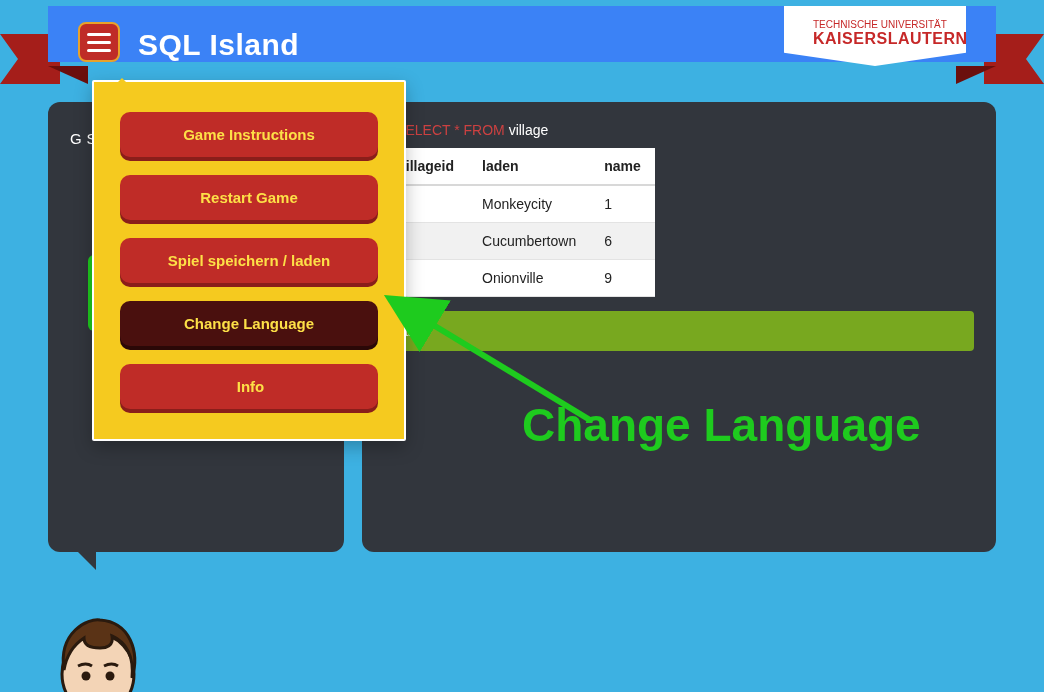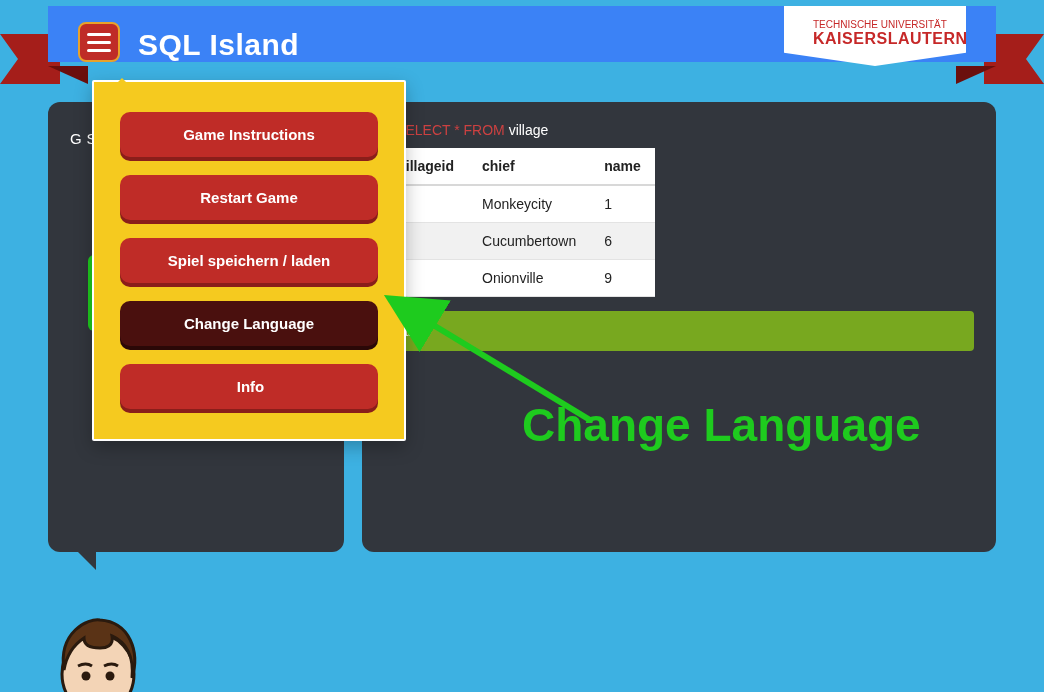--- a/index.html
+++ b/index.html
@@ -170,21 +170,21 @@
   content: "";
   position: absolute;
   top: -14px; left: 18px;
   border: 10px solid transparent;
   border-bottom-color: #f5ca1f;
 }
 .menu-item {
   display: block;
   width: 100%;
   background: #bf2c27;
-  color: #ffffff;
+  color: #fde047;
   border: none;
   border-radius: 10px;
   padding: 14px 10px;
   font-size: 15px;
   font-weight: 600;
   margin-bottom: 18px;
   cursor: pointer;
   box-shadow: 0 4px 0 #8a1e1a;
   text-align: center;
 }
@@ -260,21 +260,21 @@
 
   <div class="query-panel">
     <div class="query-line">
       &gt; <span class="kw">SELECT * FROM</span>
       <span>village</span>
     </div>
     <table class="result-table">
       <thead>
           <tr id="thead-row">
             <th>villageid</th>
-            <th>chief</th>
+            <th>laden</th>
             <th>name</th>
           </tr>
         </thead>
       <tbody id="tbody">
           <tr>
             <td>1</td>
             <td>Monkeycity</td>
             <td>1</td>
           </tr>
           <tr>

